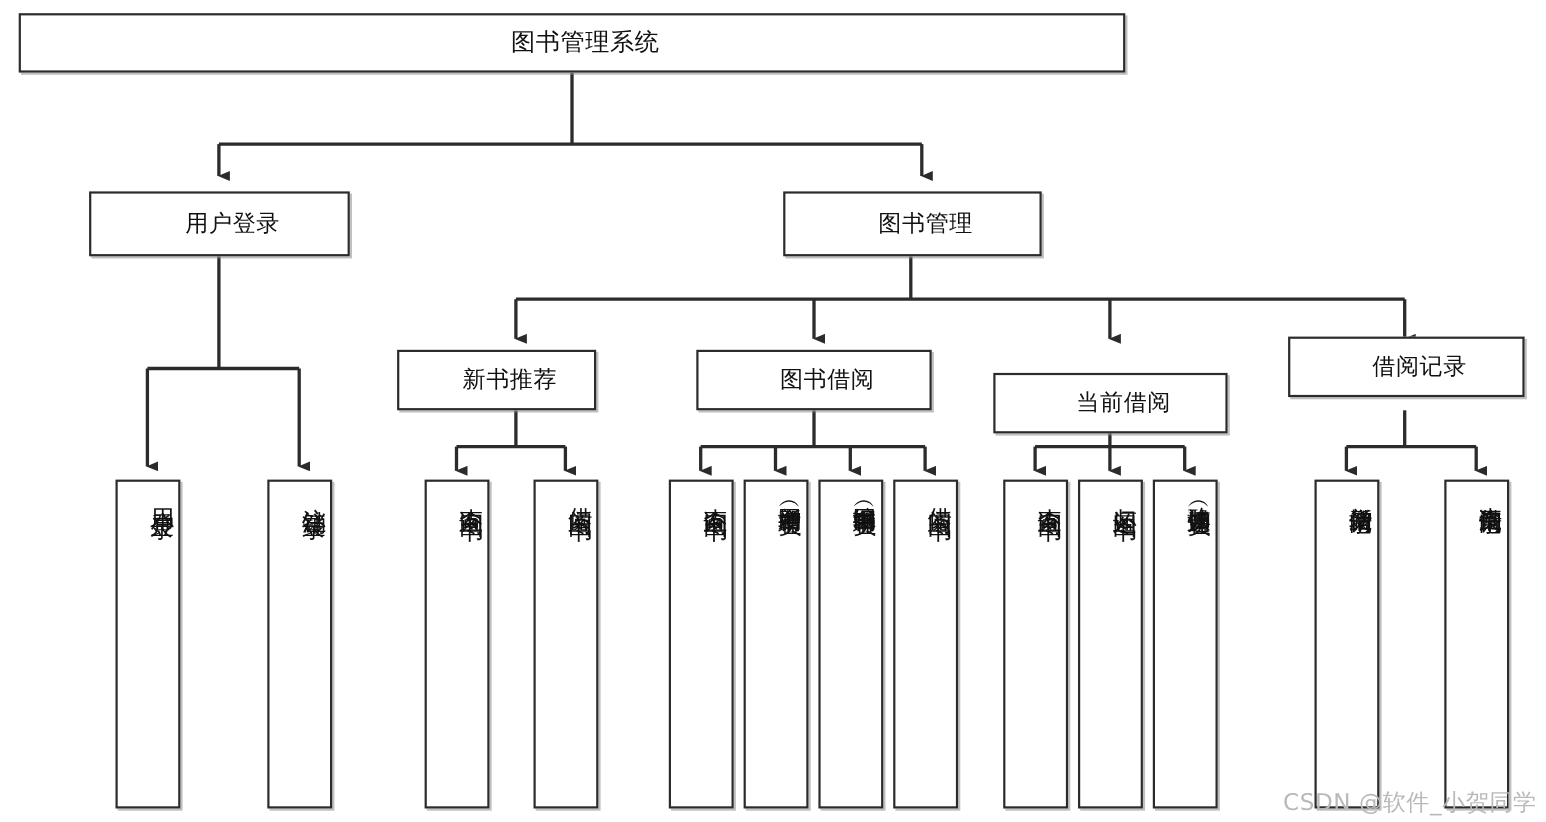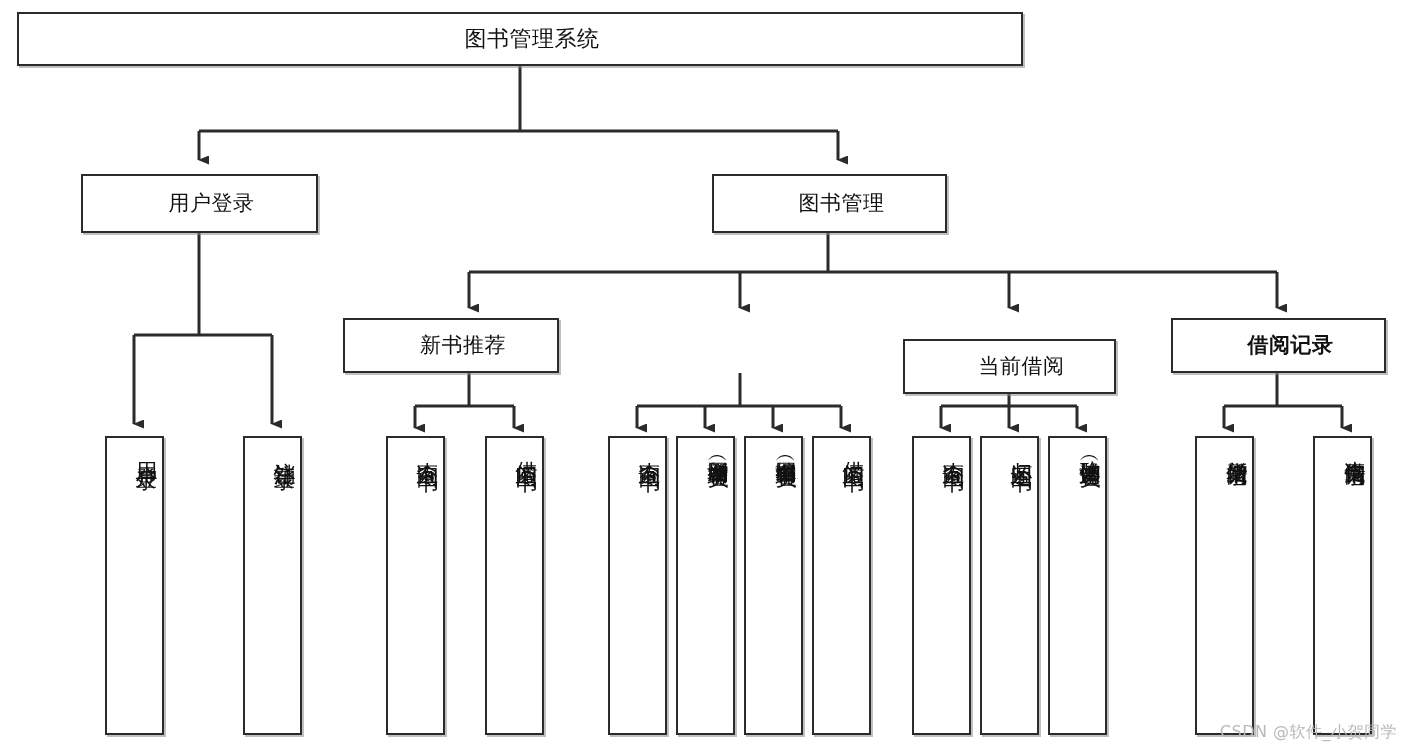--- a/index.html
+++ b/index.html
@@ -70,21 +70,21 @@
     margin-top: 2px;
   }
   .node.v.tall .node-label {
     font-size: 21px;
     letter-spacing: 1px;
   }
   #watermark {
     position: absolute;
     right: 8px;
     bottom: 4px;
-    font-size: 16px;
+    font-size: 21px;
     color: #b9b9b9;
     letter-spacing: 0.5px;
     white-space: nowrap;
     user-select: none;
   }
 </style>
 </head>
 <body>
 
 <div id="diagram-root">
@@ -144,30 +144,33 @@
   </div>
 
   <div class="node h" style="left:81px; top:174px; width:237px; height:59px;">
     <span class="node-label">用户登录</span>
   </div>
 
   <div class="node h" style="left:712px; top:174px; width:235px; height:59px;justify-content:center;">
     <span class="node-label">图书管理</span>
   </div>
 
-  <div class="node h" style="left:343px; top:318px; width:216px; height:55px;align-items:center;">
+  <div class="node h" style="left:361px; top:318px; width:181px; height:55px;align-items:center;">
     <span class="node-label">新书推荐</span>
   </div>
 
+  <div class="node h" style="left:633px; top:318px; width:214px; height:55px;">
+    <span class="node-label">图书借阅</span>
+  </div>
 
   <div class="node h" style="left:903px; top:318px; width:213px; height:55px;margin-top:21px;">
     <span class="node-label">当前借阅</span>
   </div>
 
-  <div class="node h" style="left:1171px; top:318px; width:215px; height:55px;font-weight:bold;">
+  <div class="node h" style="left:1171px; top:306px; width:215px; height:55px;">
     <span class="node-label">借阅记录</span>
   </div>
 
   <div class="node v" style="left:105px; top:436px; width:59px; height:299px;">
     <span class="node-label">用户登录</span>
   </div>
   <div class="node v" style="left:243px; top:436px; width:59px; height:299px;">
     <span class="node-label">注销登录</span>
   </div>
 

